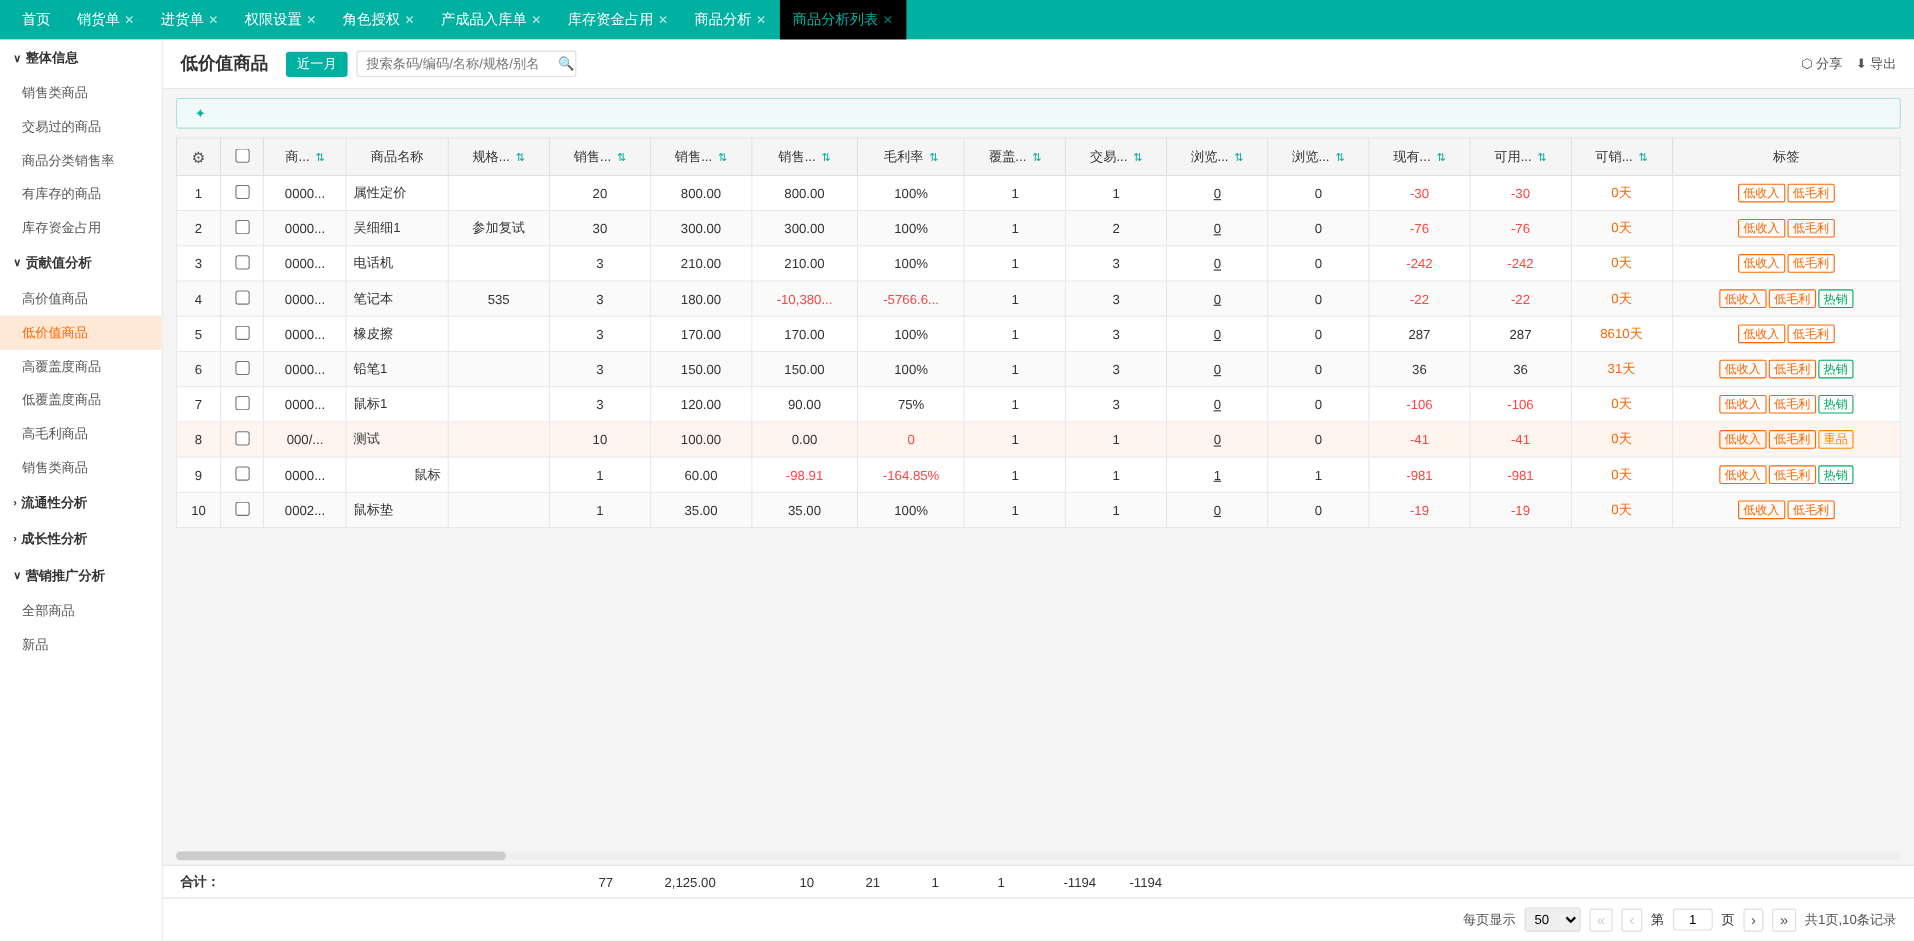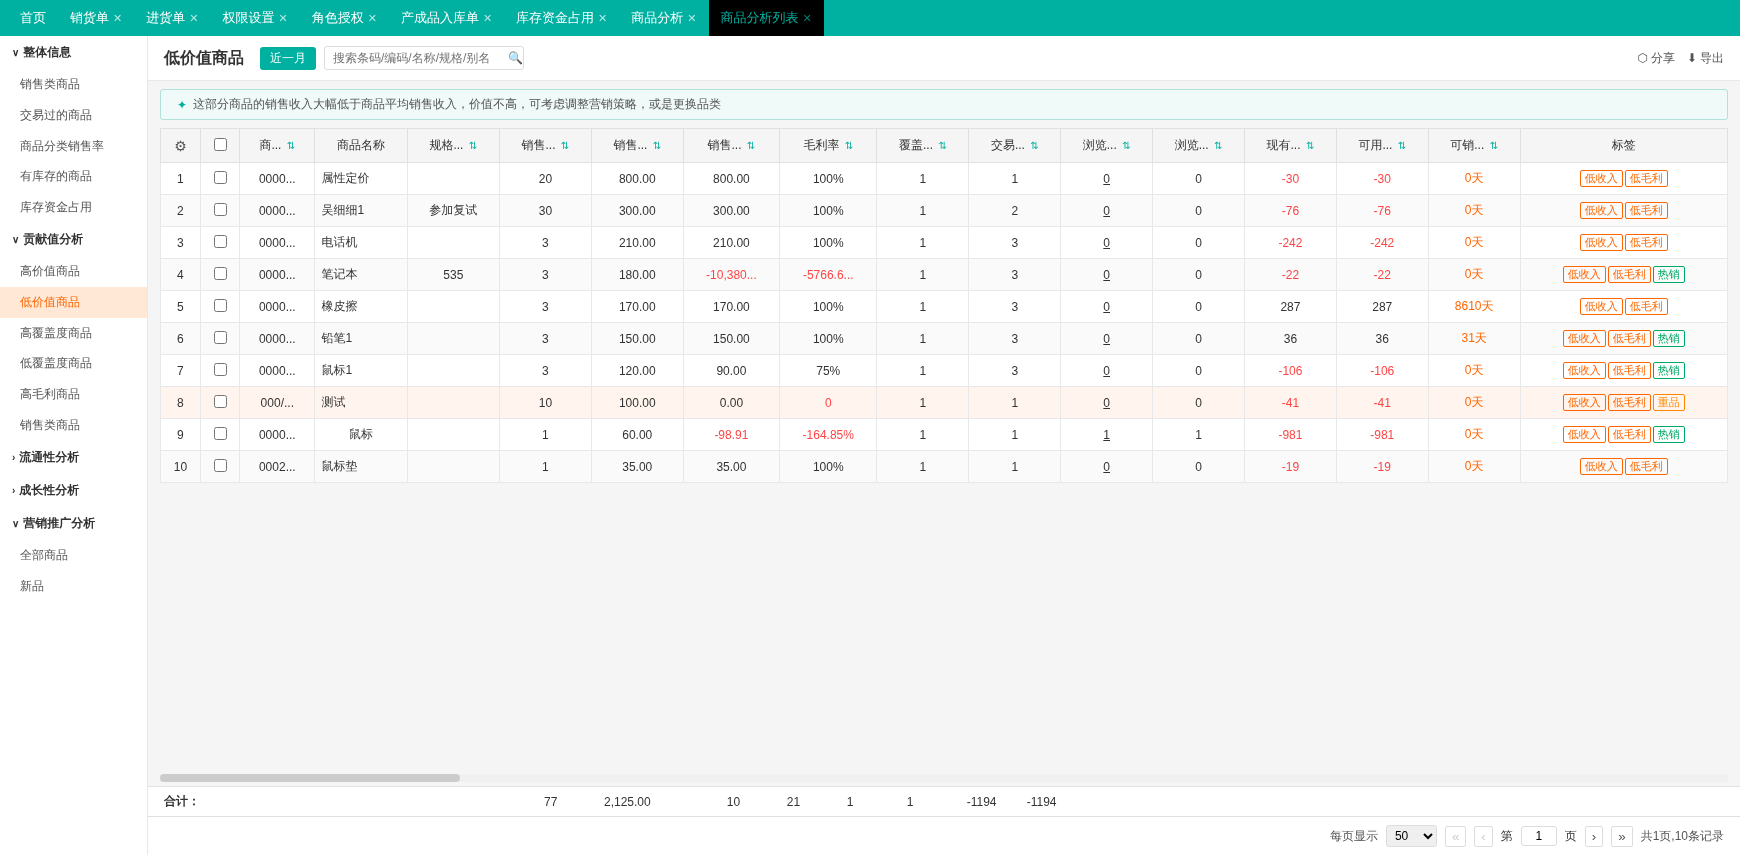--- a/index.html
+++ b/index.html
@@ -375,21 +375,20 @@
         </button>
         <button class="action-btn">
           <span>⬇</span>
           <span>导出</span>
         </button>
       </div>
     </div>
 
     <div class="notice-bar">
       <span class="notice-icon">✦</span>
-      <span>这部分商品的销售收入大幅低于商品平均销售收入，价值不高，可考虑调整营销策略，或是更换品类</span>
     </div>
 
     <div class="table-container">
       <table>
         <thead>
           <tr>
             <th>
               <span class="settings-icon">⚙</span>
             </th>
             <th>
@@ -588,21 +587,21 @@
               <td style="text-align: center;">0</td>
               <td style="text-align: center; color: rgb(255, 68, 68);">-41</td>
               <td style="text-align: center; color: rgb(255, 68, 68);">-41</td>
               <td style="text-align: center;"><span style="color:#ff6600">0天</span></td>
               <td style="white-space: nowrap;"><span class="tag tag-orange">低收入</span><span class="tag tag-orange">低毛利</span><span class="tag tag-red" style="color: rgb(255, 136, 0); border-color: rgb(255, 136, 0); text-align: right;">重品</span></td>
             </tr>
             <tr>
               <td style="text-align: center;">9</td>
               <td style="text-align: center;"><input type="checkbox" style=""></td>
               <td style="text-align: center;">0000...</td>
-              <td style="text-align: center;">鼠标</td>
+              <td style="text-align: right;">鼠标</td>
               <td style="text-align: center;"></td>
               <td style="text-align: center;">1</td>
               <td style="text-align: center;">60.00</td>
               <td style="text-align: center; color: rgb(255, 68, 68);">-98.91</td>
               <td style="text-align: center; color: rgb(255, 68, 68);">-164.85%</td>
               <td style="text-align: center;">1</td>
               <td style="text-align: center;">1</td>
               <td style="text-align: center;"><span style="text-decoration:underline;cursor:pointer">1</span></td>
               <td style="text-align: center;">1</td>
               <td style="text-align: center; color: rgb(255, 68, 68);">-981</td>

